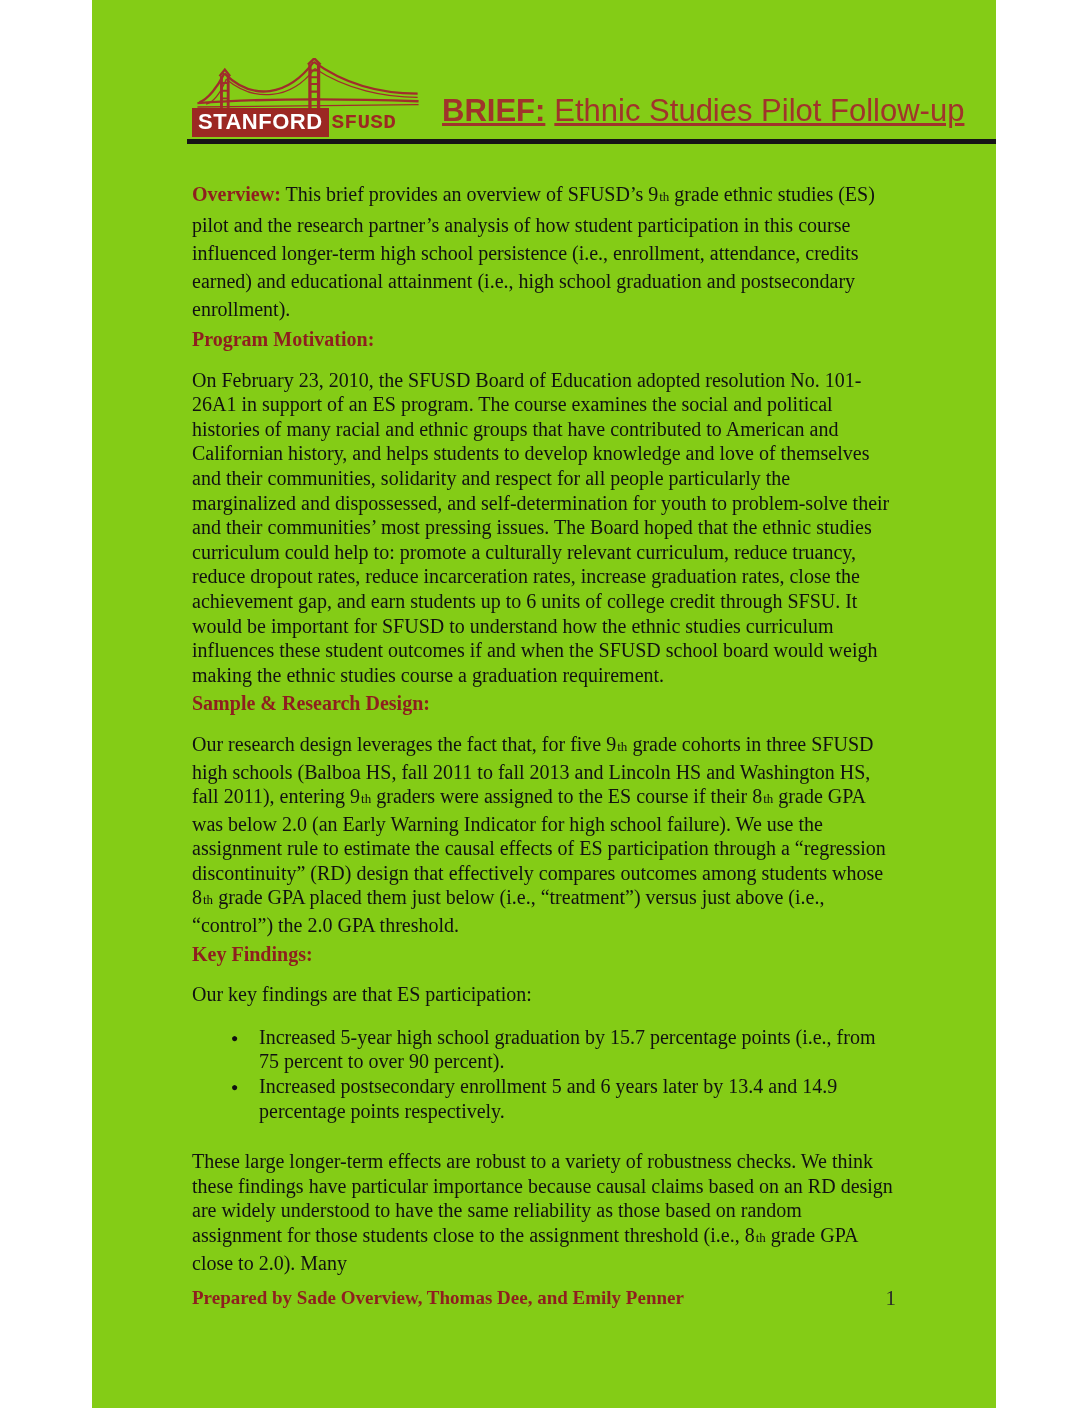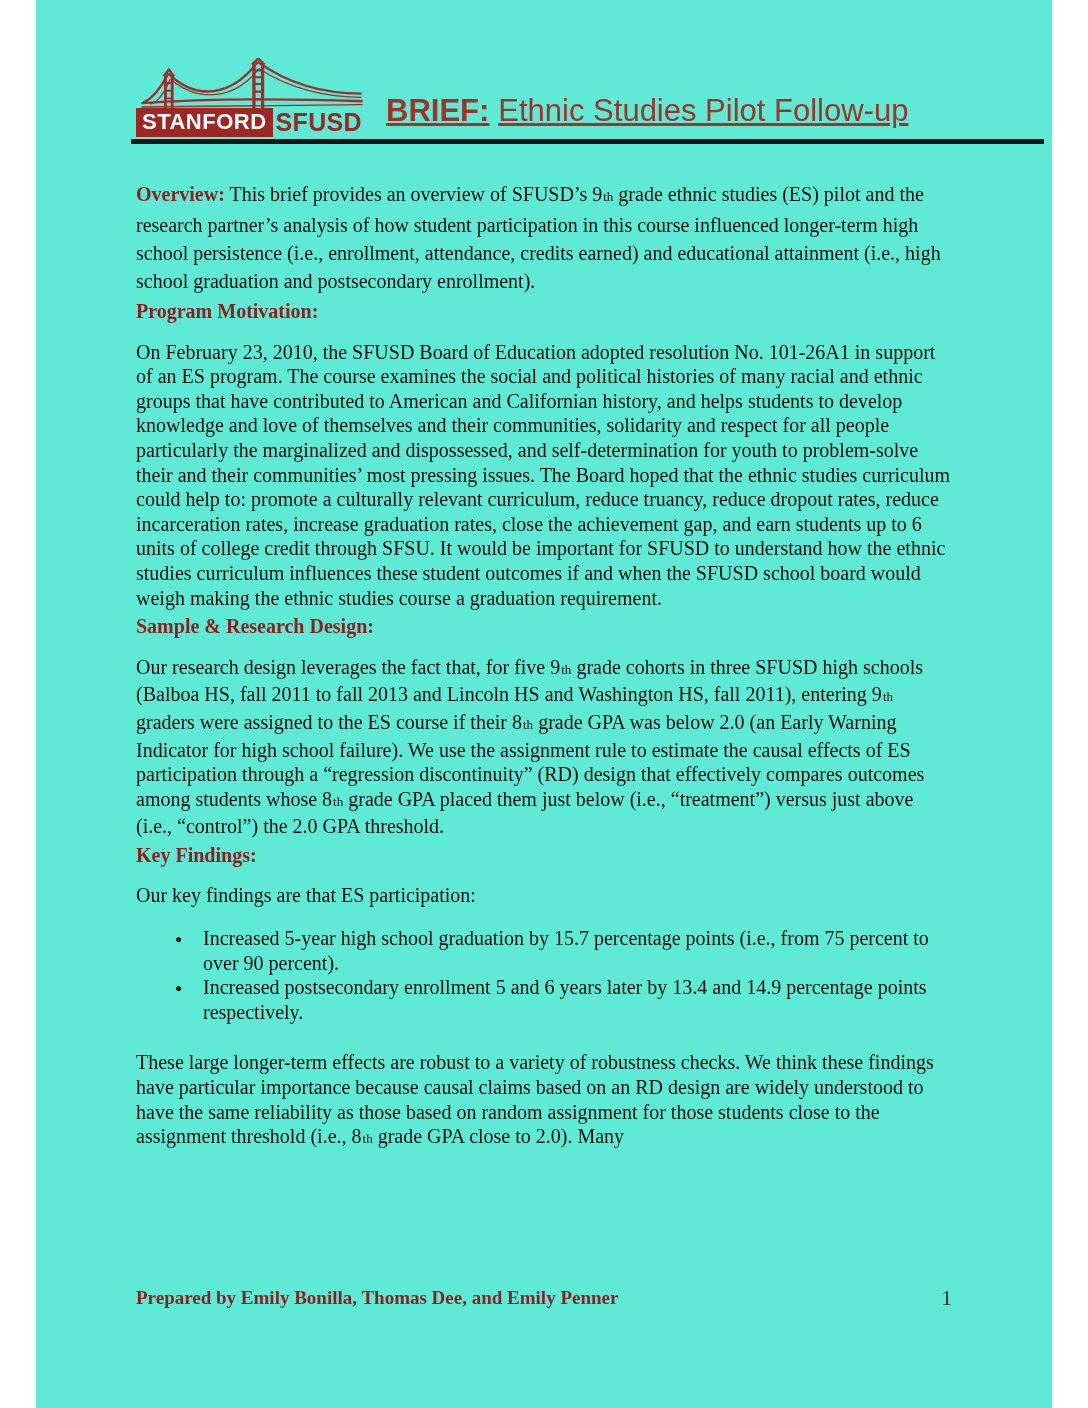--- a/index.html
+++ b/index.html
@@ -1,35 +1,35 @@
 <!DOCTYPE html>
 <html><head>
 <meta charset="utf-8">
 <style>
   html,body { margin:0; padding:0; background:#ffffff; }
   .page {
-    position:relative; width:1016px; height:1408px; background:#5eead4;
+    position:relative; width:904px; height:1408px; background:#84cc16;
     font-family:"Liberation Serif", serif; color:#111; overflow:hidden;
     margin:0 auto;
   }
   .content { padding:58px 100px 0 100px; box-sizing:border-box; }
 
   
   .header-row { display:flex; align-items:flex-end; }
   .logo { width:236px; flex:none; }
   .bridge { display:block; width:232px; height:50px; }
   .logo-text-row { display:flex; align-items:center; margin-top:0; }
   .stanford-box {
     background:#9c2823; color:#ffffff; font-family:"Liberation Sans", sans-serif;
     font-weight:bold; font-size:22px; letter-spacing:.5px; padding:3px 6px 4px;
     line-height:1;
   }
   .sfusd {
-    color:#9c2823; font-family:Liberation Sans, sans-serif; font-weight:bold;
-    font-size:25px; margin-left:3px; line-height:1; letter-spacing:.3px;
+    color:#9c2823; font-family:Liberation Mono, monospace; font-weight:bold;
+    font-size:21px; margin-left:3px; line-height:1; letter-spacing:.3px;
   }
   .title {
     font-family:"Liberation Sans", sans-serif; font-size:31px; color:#a0342b;
     margin-left:14px; padding-bottom:8px; white-space:nowrap;text-decoration:underline;
   }
   .title .prefix { font-weight:bold; margin-right:9px; }
   .rule { height:5px; background:#151515; margin-top:2px; margin-left:-5px; width:913px; }
 
   
   .doc { font-size:20px; }
@@ -106,16 +106,16 @@
         <ul class="bullets">
           <li><span>Increased 5-year high school graduation by 15.7 percentage points (i.e., from 75 percent to over 90 percent).</span></li>
           <li><span>Increased postsecondary enrollment 5 and 6 years later by 13.4 and 14.9 percentage points respectively.</span></li>
         </ul>
         <p class="para-gap"><span>These large longer-term effects are robust to a variety of robustness checks. We think these findings have particular importance because causal claims based on an RD design are widely understood to have the same reliability as those based on random assignment for those students close to the assignment threshold (i.e., 8</span><span class="run-sub">th</span><span> grade GPA close to 2.0). Many</span></p>
       </div>
 
   </div>
 
   <div class="footer">
-    <span class="credit">Prepared by Emily Bonilla, Thomas Dee, and Emily Penner</span>
+    <span class="credit">Prepared by Sade Overview, Thomas Dee, and Emily Penner</span>
     <span class="pagenum">1</span>
   </div>
 </div>
 
 </body></html>

